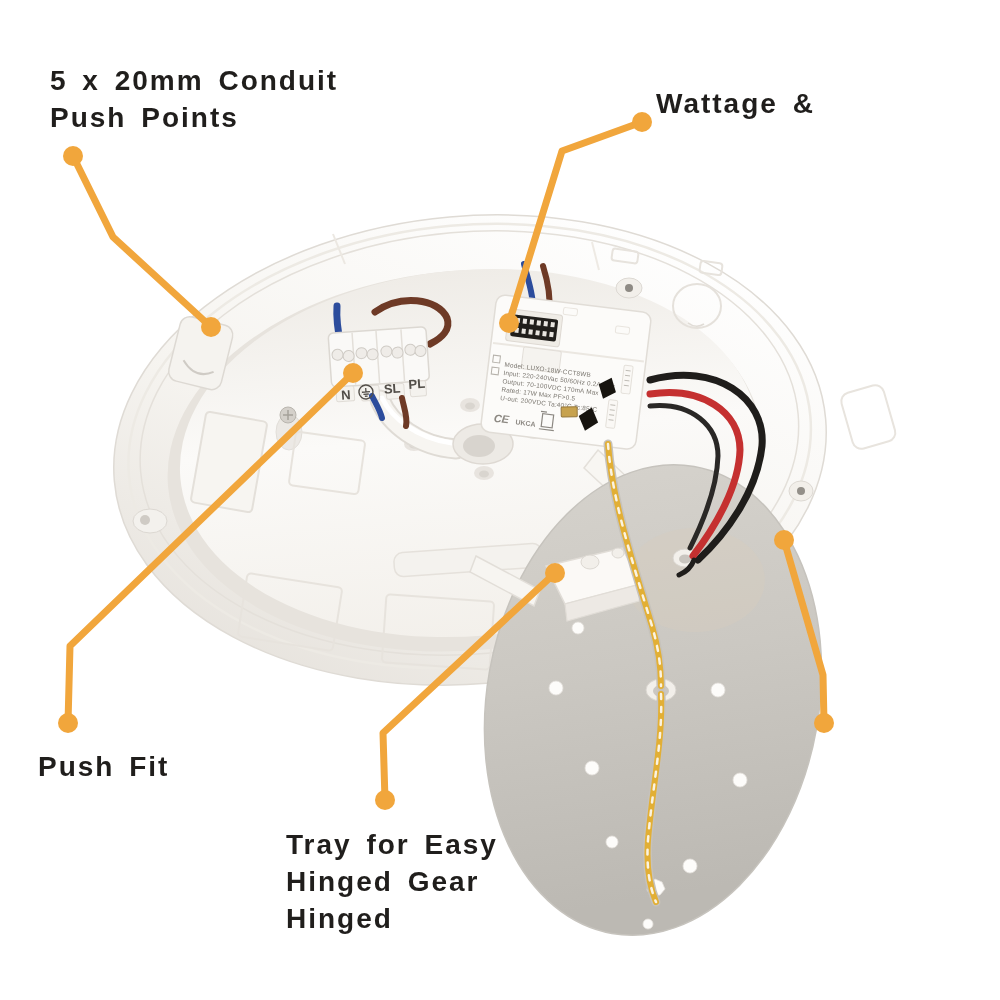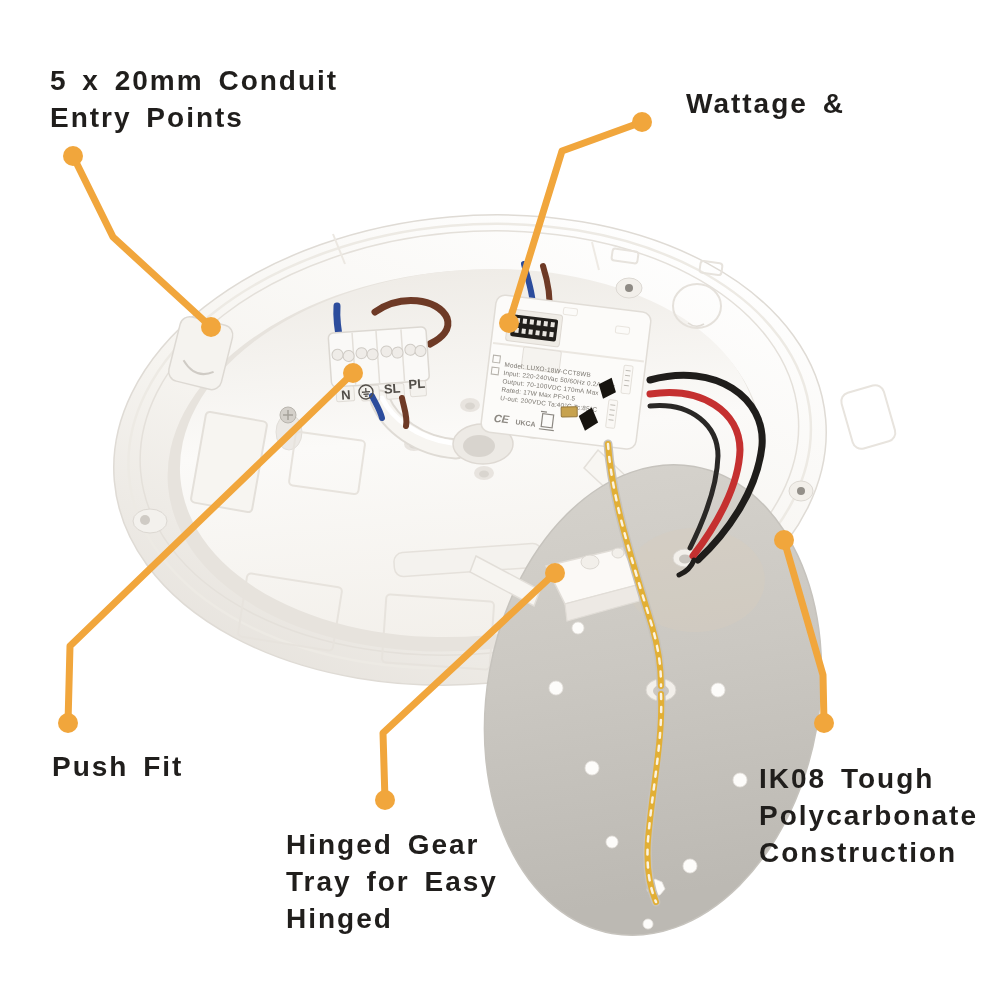--- a/index.html
+++ b/index.html
@@ -280,32 +280,27 @@
     <g>
       <polyline points="824,723 823,675 784,540"></polyline>
       <circle cx="824" cy="723" r="10" fill="#F1A63C" stroke="none"></circle>
       <circle cx="784" cy="540" r="10" fill="#F1A63C" stroke="none"></circle>
     </g>
   </g>
 </svg>
 
   <div class="co" style="left:50px;top:62px">
     <div>5 x 20mm Conduit</div>
-    <div>Entry Points</div>
+    <div>Push Points</div>
   </div>
-  <div class="co" style="left:686px;top:85px">
+  <div class="co" style="left:656px;top:85px">
     <div>Wattage &amp;</div>
   </div>
-  <div class="co" style="left:52px;top:748px">
+  <div class="co" style="left:38px;top:748px">
     <div>Push Fit</div>
   </div>
   <div class="co" style="left:286px;top:826px">
+    <div>Tray for Easy</div>
     <div>Hinged Gear</div>
-    <div>Tray for Easy</div>
     <div>Hinged</div>
   </div>
-  <div class="co" style="left:759px;top:760px">
-    <div>IK08 Tough</div>
-    <div>Polycarbonate</div>
-    <div>Construction</div>
-  </div>
 
 </div>
 
 </body></html>

